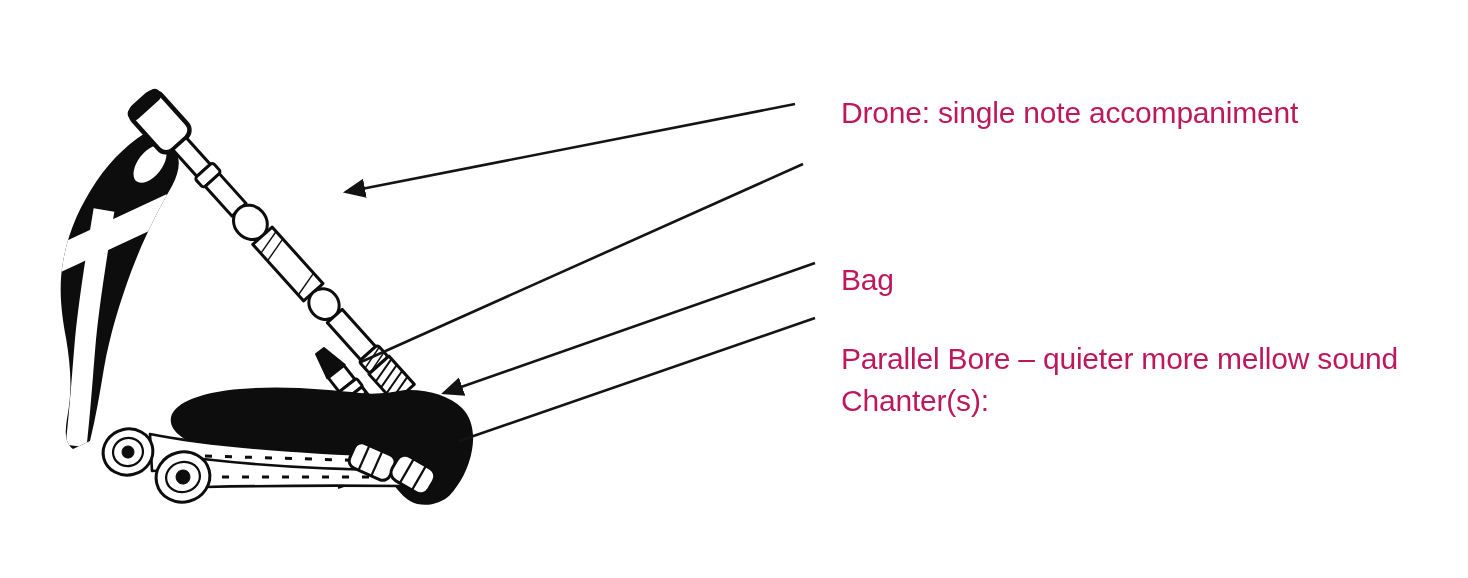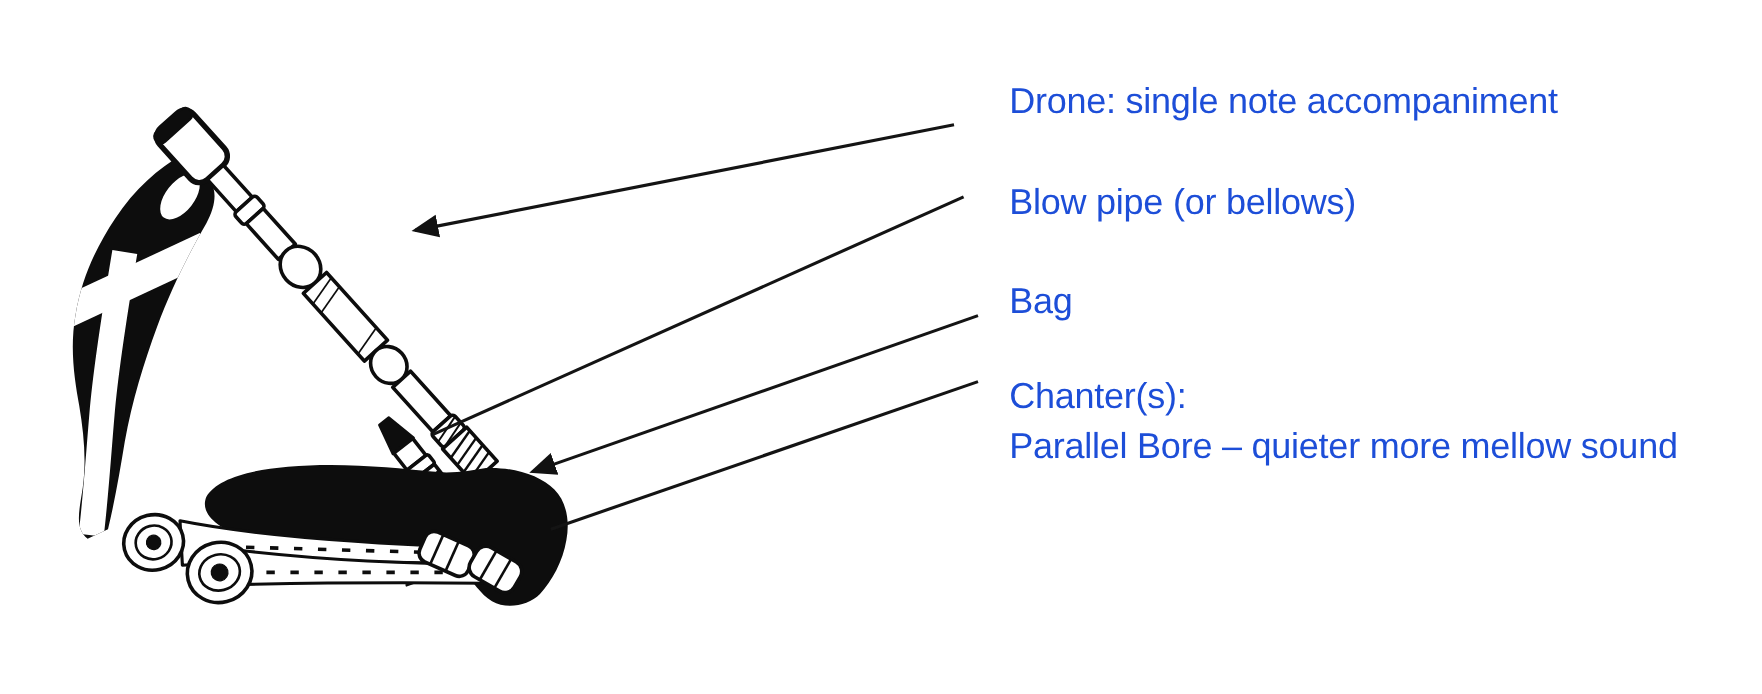--- a/index.html
+++ b/index.html
@@ -10,22 +10,23 @@
     overflow:hidden;
     font-family:"Liberation Sans", sans-serif;
   }
   .stage svg{position:absolute;left:0;top:0;}
   .label{
     position:absolute;
     left:841px;
     font-size:30px;
     line-height:42px;
     letter-spacing:-0.2px;
-    color:#1d4ed8;
+    color:#be185d;
     white-space:nowrap;
+    margin-top:28px;
   }
   .label .line{height:42px;}
   .caret{
     display:inline-block;
     font-weight:400;
     transform:scaleX(.8);
     margin-left:1px;
   }
 </style>
 </head>
@@ -141,22 +142,21 @@
     <g stroke="#141414" stroke-width="2.6" fill="none">
       <line x1="795" y1="104" x2="346" y2="192" marker-end="url(#arrow)"></line>
       <line x1="803" y1="164" x2="361" y2="362"></line>
       <line x1="815" y1="263" x2="444" y2="393" marker-end="url(#arrow)"></line>
       <line x1="815" y1="318" x2="459" y2="441"></line>
     </g>
   </svg>
 
   <div class="label" style="top:64px">Drone: single note accompaniment</div>
 
-  <div class="label" style="top:148px">Blow pipe (or bellows)</div>
 
   <div class="label" style="top:231px">Bag</div>
 
   <div class="label" style="top:310px">
+    <div class="line">Parallel Bore – quieter more mellow sound</div>
     <div class="line">Chanter(s):</div>
-    <div class="line">Parallel Bore – quieter more mellow sound</div>
   </div>
 
 </div>
 
 </body></html>

